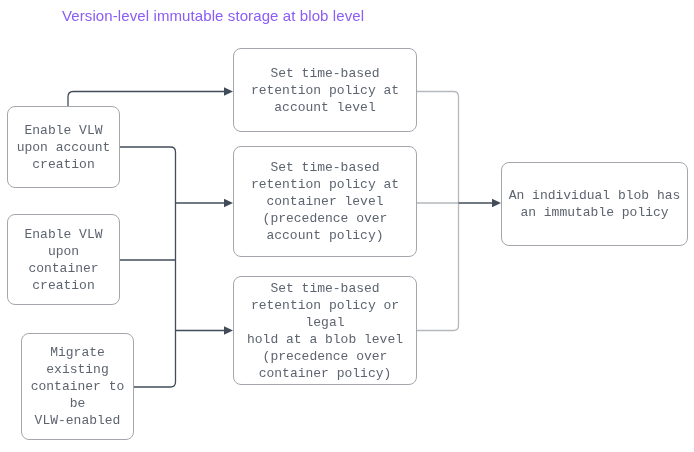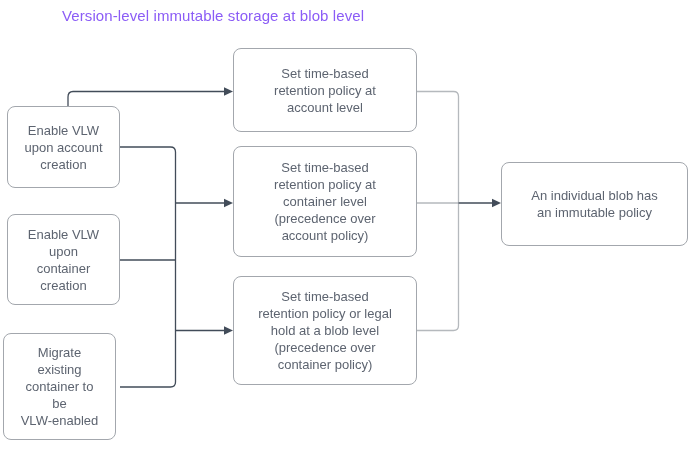--- a/index.html
+++ b/index.html
@@ -21,24 +21,25 @@
     background: #ffffff;
     border: 1px solid #a3a7ad;
     border-radius: 8px;
     display: flex; align-items: center; justify-content: center;
     text-align: center;
     white-space: pre-line;
     color: #5d6470;
     font-size: 13px; line-height: 17px;
     box-sizing: border-box;
     padding: 4px 6px;
+    font-family: Liberation Mono, monospace;
   }
   .node-l1 { left: 7px;   top: 106px; width: 113px; height: 82px;  }
   .node-l2 { left: 7px;   top: 214px; width: 113px; height: 91px;  }
-  .node-l3 { left: 3px;   top: 333px; width: 113px; height: 107px; }
+  .node-l3 { left: 21px;   top: 333px; width: 113px; height: 107px; }
   .node-m1 { left: 233px; top: 48px;  width: 184px; height: 84px;  }
   .node-m2 { left: 233px; top: 146px; width: 184px; height: 111px; }
   .node-m3 { left: 233px; top: 276px; width: 184px; height: 109px; }
   .node-r1 { left: 501px; top: 162px; width: 187px; height: 84px;  }
   svg.connectors {
     position: absolute; left: 0; top: 0;
     width: 694px; height: 452px;
     pointer-events: none;
   }
   .edge-dark { stroke: #424c59; fill: none; stroke-width: 1.3; }

